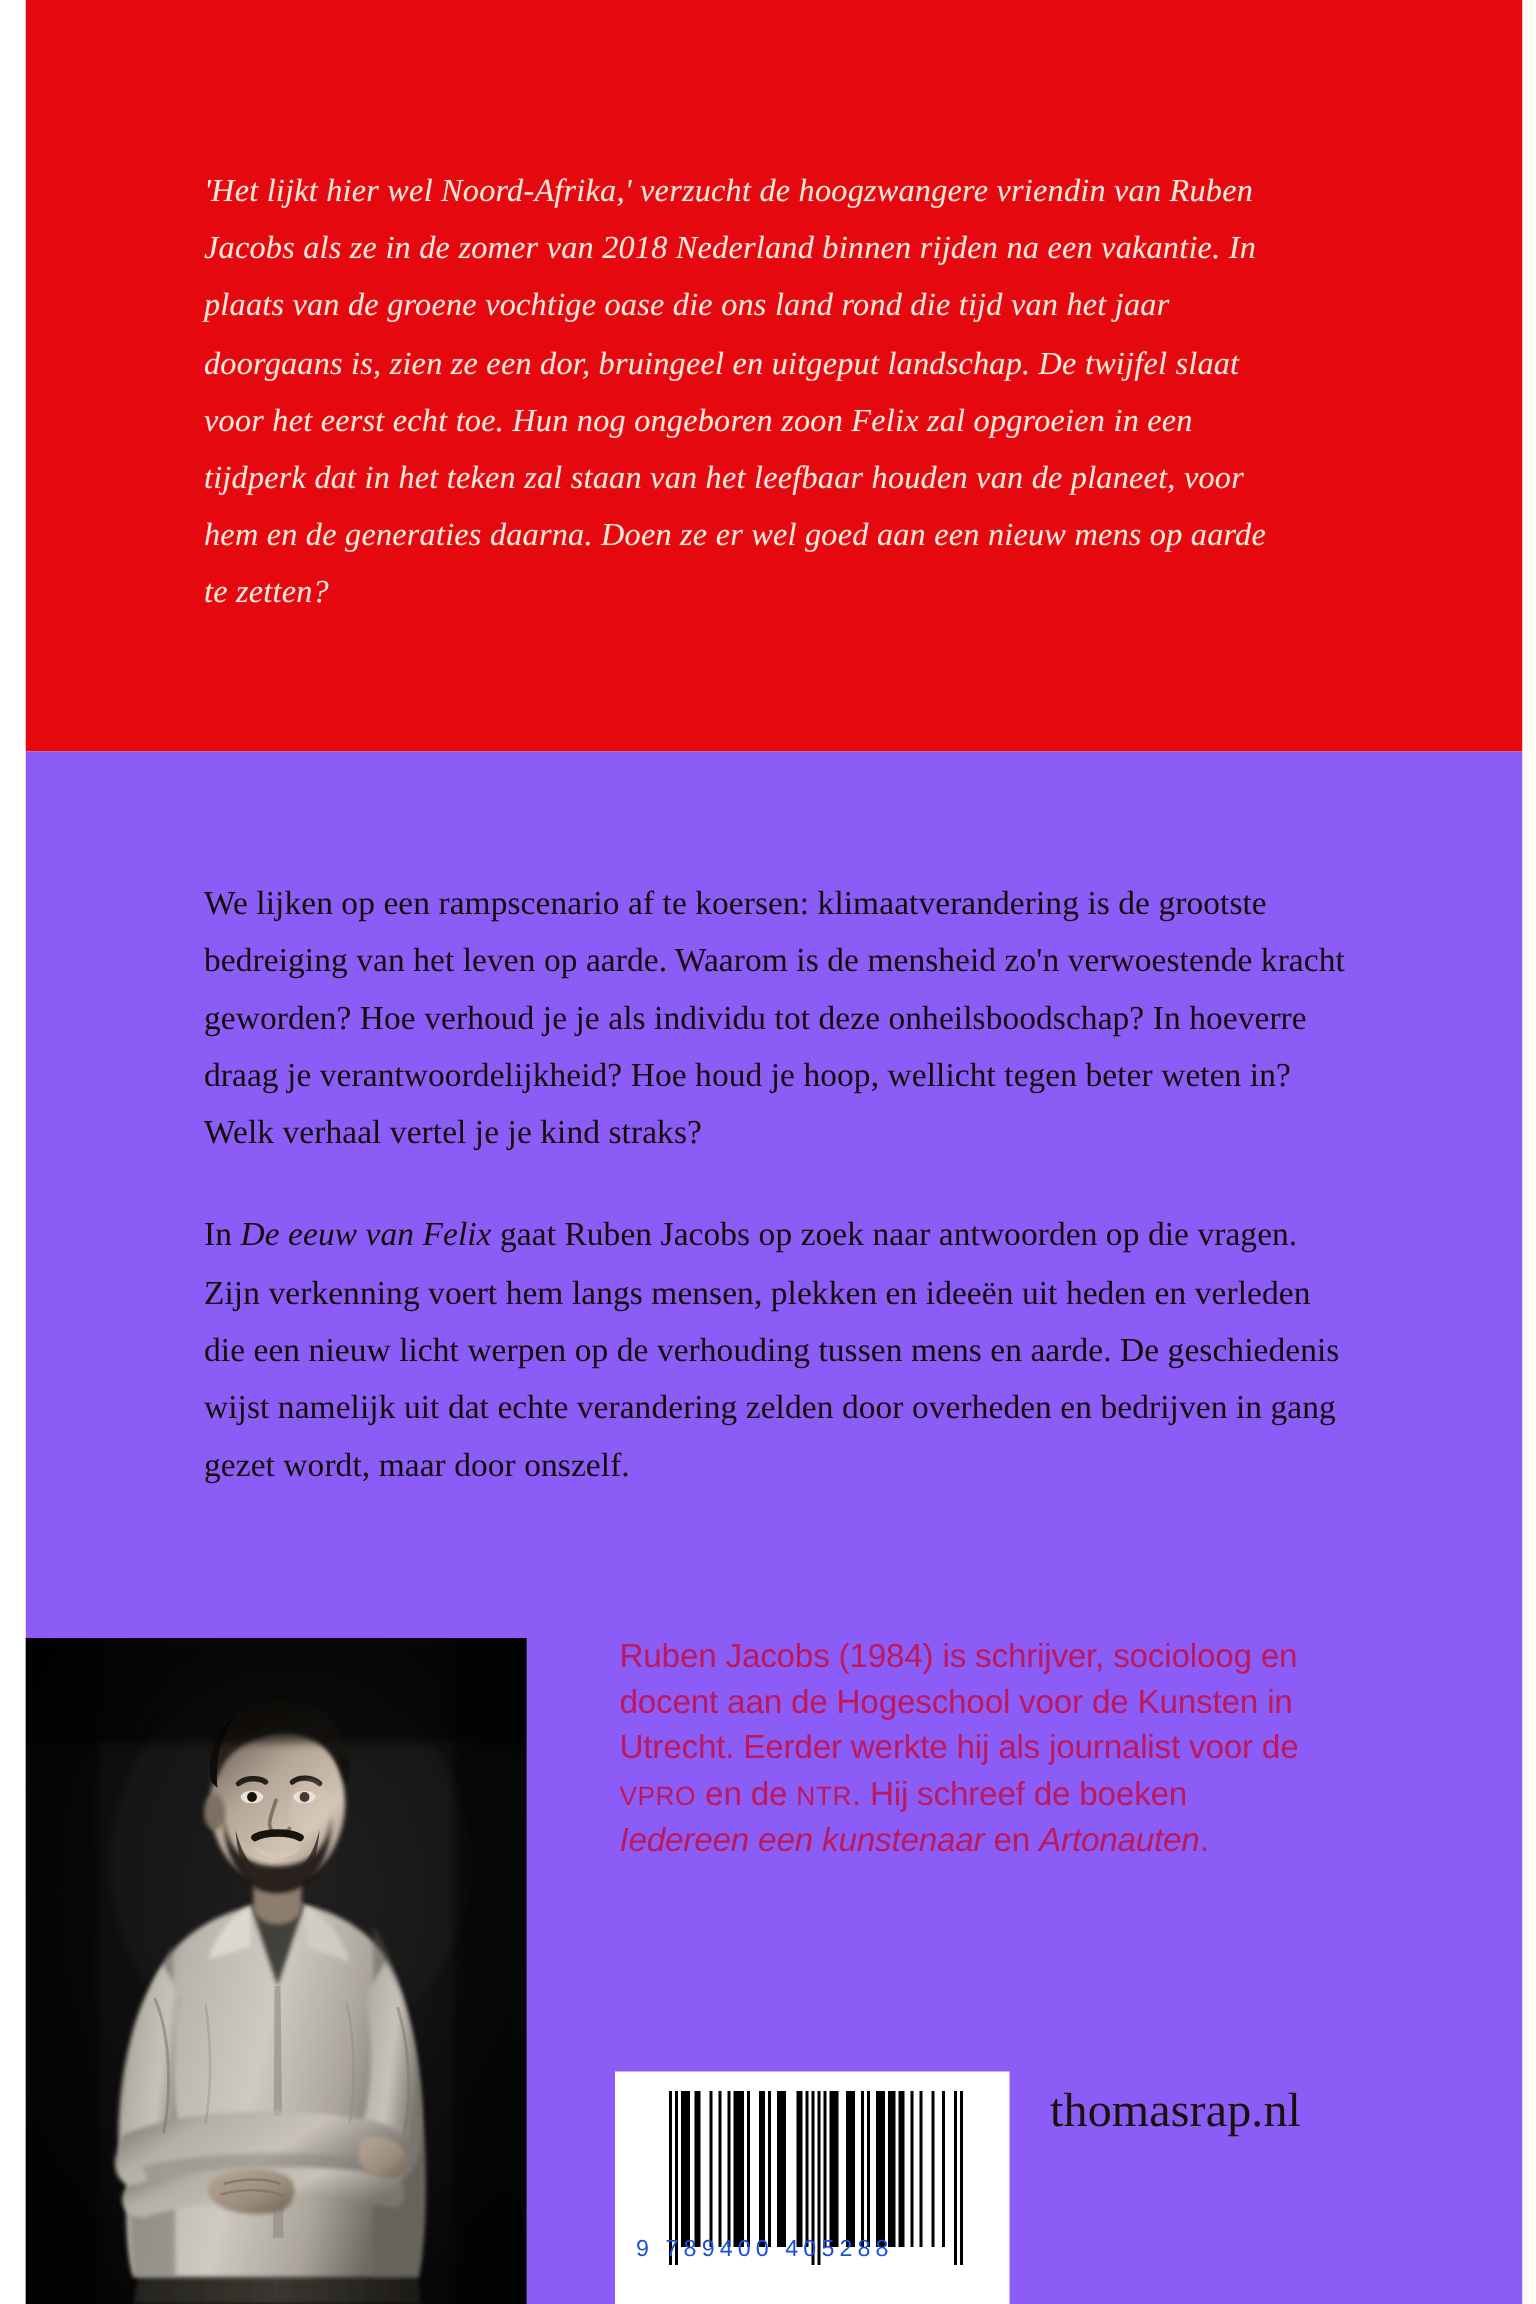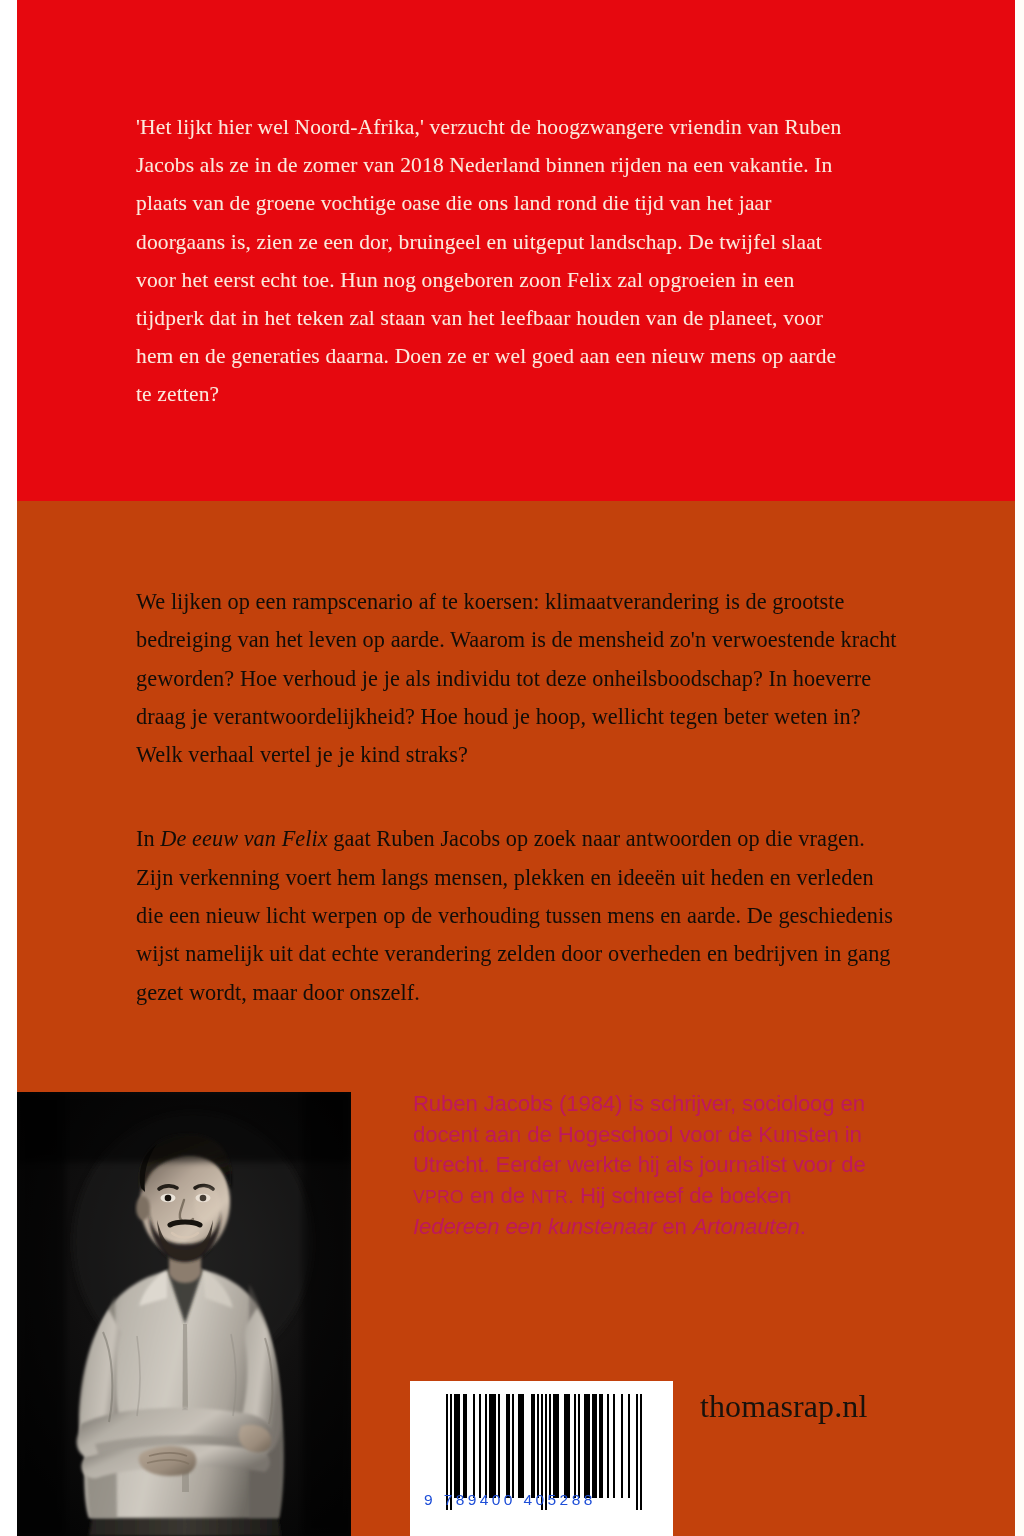--- a/index.html
+++ b/index.html
@@ -40,45 +40,46 @@
     width:998px; height:501px;
     background:#E6080F;
   }
   .red-panel .quote {
     position:absolute;
     left:119px;
     top:108px;
     width:718px;
     color:#FBE9DC;
     font-family:"Liberation Serif", serif;
+    font-style:italic;
     font-size:21.5px;
     line-height:38.2px;
     letter-spacing:0.15px;
     text-shadow:0 0 1px rgba(251,233,220,0.25);
   }
 
   
   .cream {
     position:absolute;
     left:17px; top:501px;
     width:998px; height:1035px;
-    background:#c2410c;
+    background:#8b5cf6;
   }
   .body-copy {
     position:absolute;
     left:119px;
     top:82px;
     width:770px;
     color:#120d08;
     font-family:"Liberation Serif", serif;
     font-size:22.3px;
     line-height:38.3px;
     letter-spacing:0.05px;
   }
-  .body-copy p + p { margin-top:46px; }
+  .body-copy p + p { margin-top:30px; }
   .body-copy em { font-style:italic; }
 
   
   .photo {
     position:absolute;
     left:17px;
     top:1092px;
     width:334px;
     height:444px;
     background:#070707;

